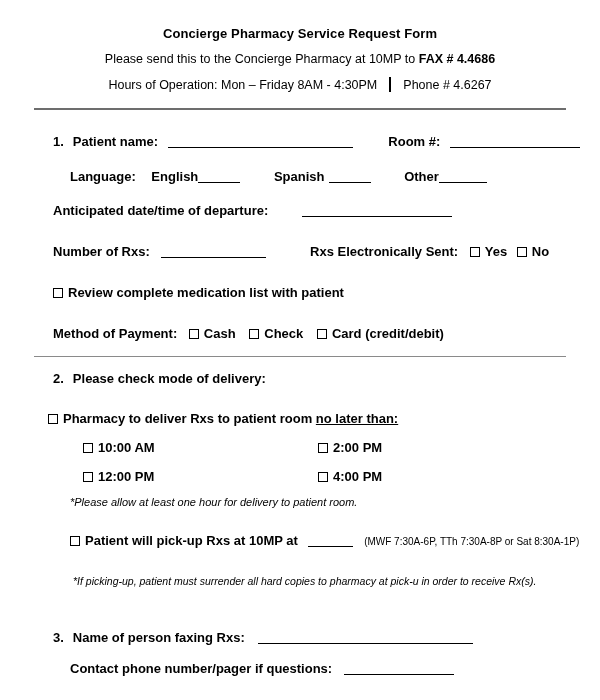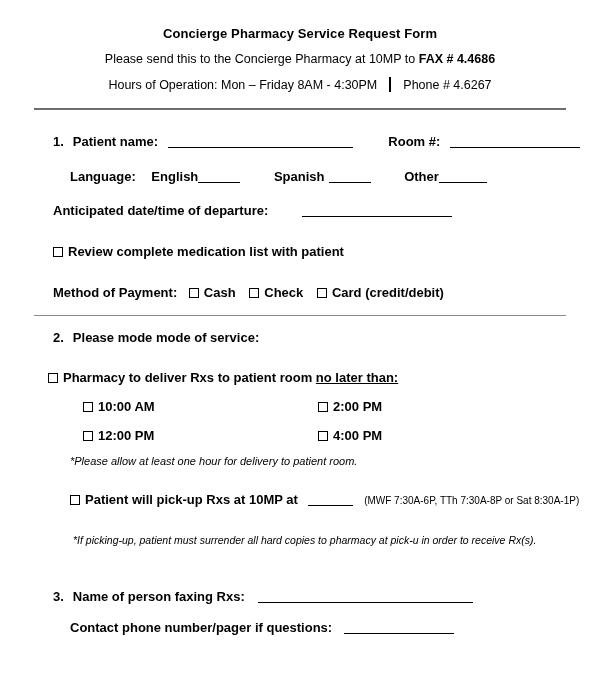--- a/index.html
+++ b/index.html
@@ -63,38 +63,45 @@
       <span class="b gap12">English</span><span class="blank w42"></span>
       <span class="b gap14">Spanish</span><span class="blank w42 gap4"></span>
       <span class="b gap14">Other</span><span class="blank w48"></span>
     </div>
 
     <div class="row ml17 mt18">
       <span class="b">Anticipated date/time of departure:</span>
       <span class="blank w150 gap30"></span>
     </div>
 
+    <div class="row ml17 mt25">
+      <span class="b">Number of Rxs:</span>
+      <span class="blank w105 gap8"></span>
+      <span class="b gap40">Rxs Electronically Sent:</span>
+      <span class="cb gap8"></span><span class="b">Yes</span>
+      <span class="cb gap6"></span><span class="b">No</span>
+    </div>
 
     <div class="row ml17 mt25">
       <span class="cb"></span><span class="b">Review complete medication list with patient</span>
     </div>
 
     <div class="row ml17 mt25">
       <span class="b">Method of Payment:</span>
       <span class="cb gap8"></span><span class="b">Cash</span>
       <span class="cb gap10"></span><span class="b">Check</span>
       <span class="cb gap10"></span><span class="b">Card (credit/debit)</span>
     </div>
   </div>
 
   <hr class="rule rule-thin">
 
   <div>
     <div class="row ml17 mt14">
-      <span class="num">2.</span><span class="b">Please mode mode of service:</span>
+      <span class="num">2.</span><span class="b">Please check mode of delivery:</span>
     </div>
 
     <div class="row ml12 mt10">
       <span class="cb"></span><span class="b">Pharmacy to deliver Rxs to patient room </span><span class="b u">no later than:</span>
     </div>
 
     <div class="time-grid">
       <div><span class="cb"></span><span>10:00 AM</span></div>
       <div><span class="cb"></span><span>2:00 PM</span></div>
       <div><span class="cb"></span><span>12:00 PM</span></div>

